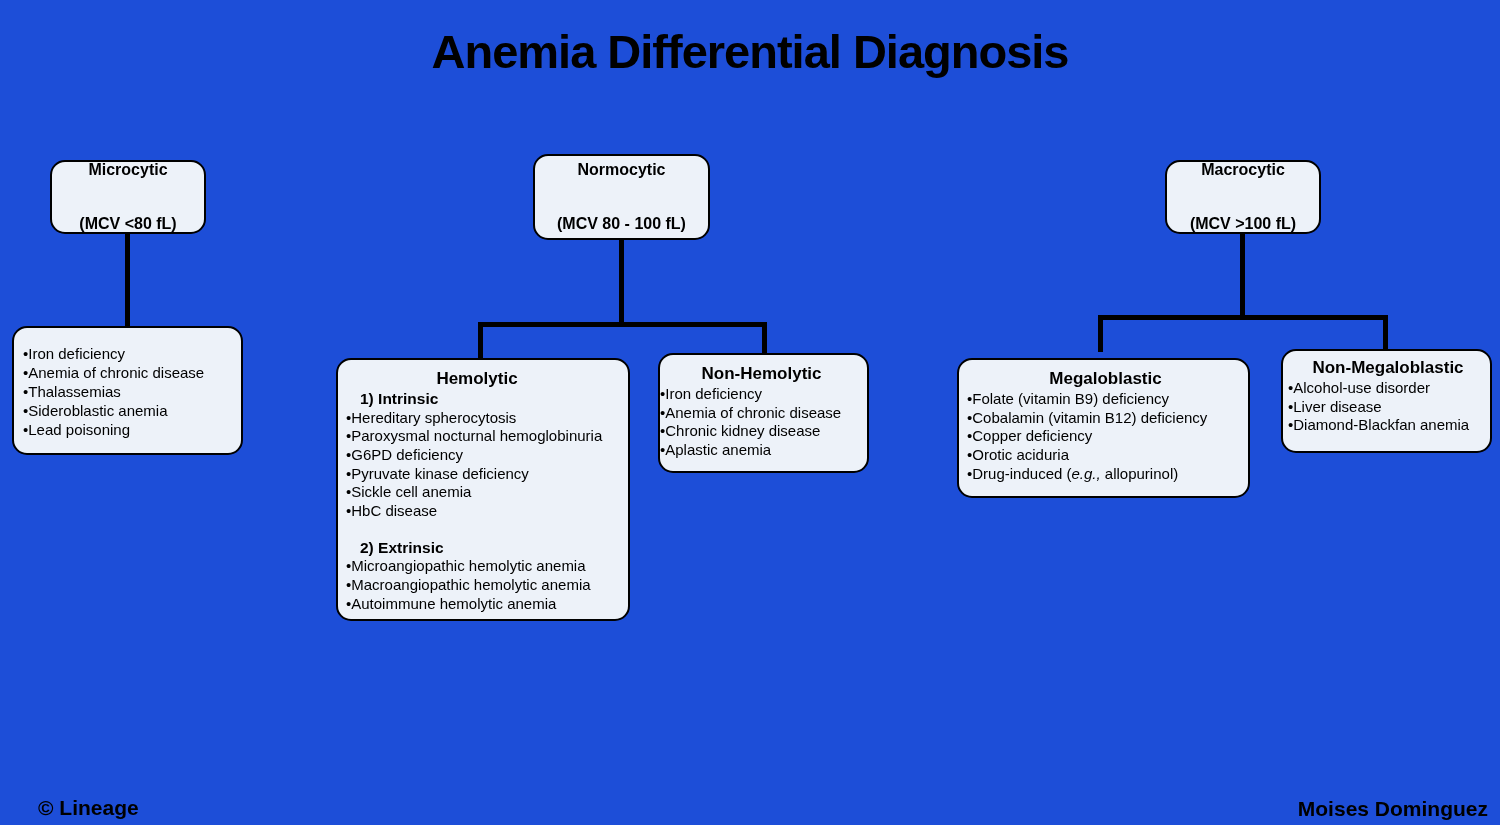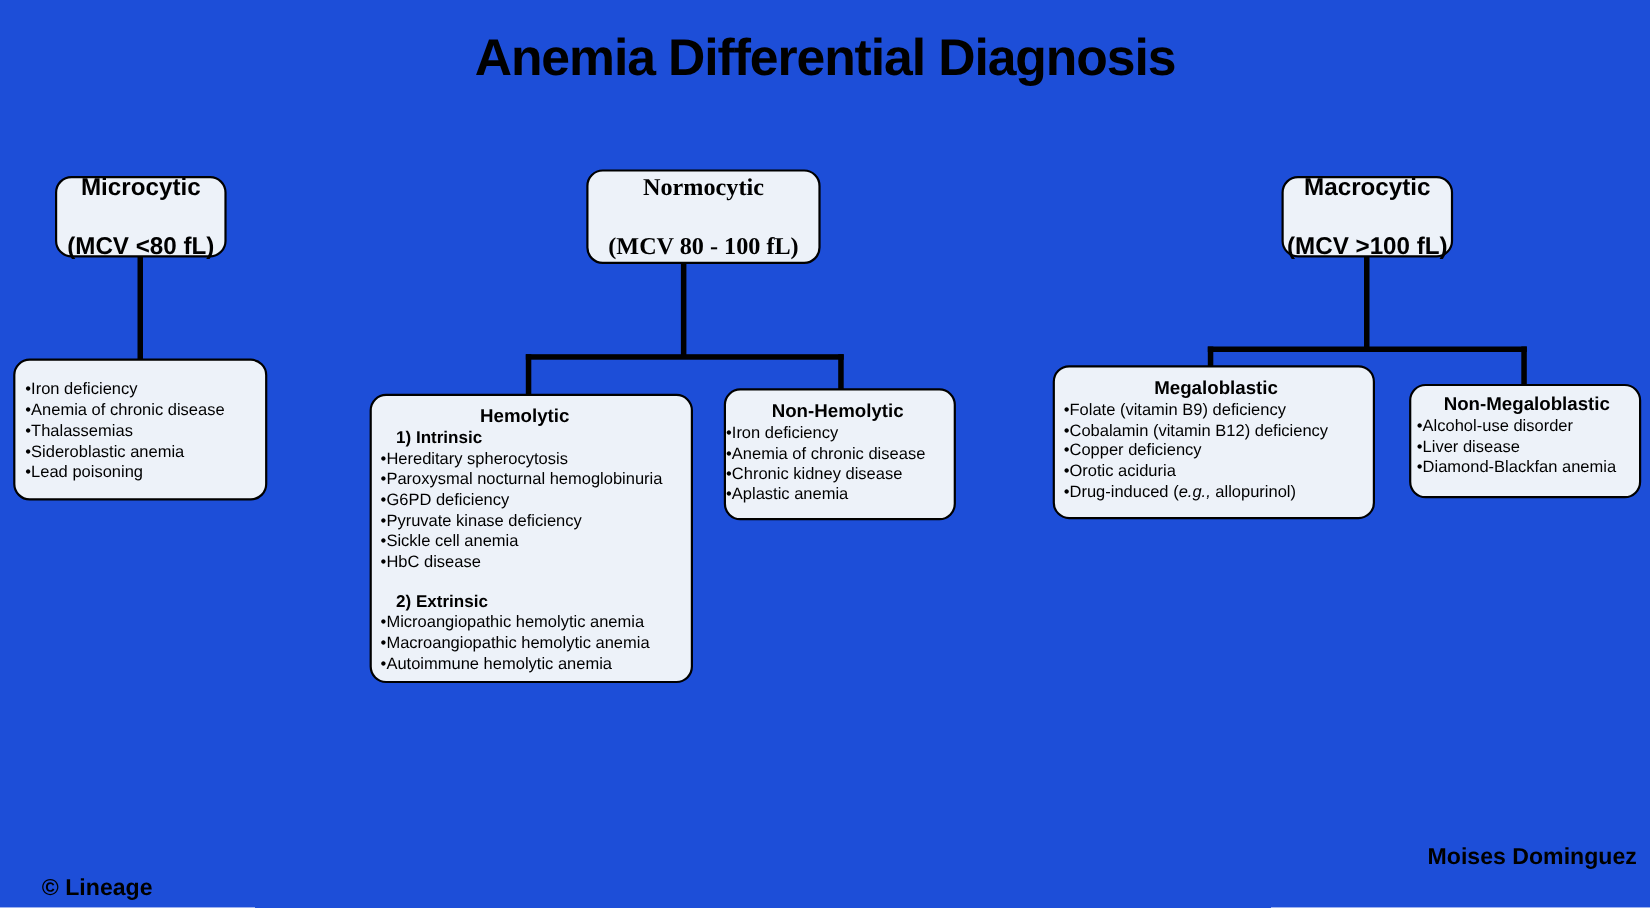--- a/index.html
+++ b/index.html
@@ -33,32 +33,32 @@
     border-radius: 15px;
     color: #000;
   }
   .header-node {
     display: flex;
     flex-direction: column;
     align-items: center;
     justify-content: center;
     text-align: center;
     font-weight: bold;
-    font-size: 22px;
+    font-size: 16px;
     line-height: 22px;
     gap: 32px;
   }
   #microcytic { left: 50px;  top: 160px; width: 156px; height: 74px; }
-  #normocytic { left: 533px; top: 154px; width: 213px; height: 86px; font-family: Liberation Serif, serif; }
+  #normocytic { left: 533px; top: 154px; width: 177px; height: 86px; }
   #macrocytic { left: 1165px; top: 160px; width: 156px; height: 74px; }
 
   #microcytic-list        { left: 12px;   top: 326px; width: 231px; height: 129px; padding: 16px 8px 8px 9px; }
   #hemolytic-box          { left: 336px;  top: 358px; width: 294px; height: 263px; padding: 9px 20px 6px 8px; }
   #non-hemolytic-box      { left: 658px;  top: 353px; width: 211px; height: 120px; padding: 9px 4px 6px 0; }
-  #megaloblastic-box      { left: 957px;  top: 332px; width: 293px; height: 140px; padding: 9px 4px 6px 8px; }
+  #megaloblastic-box      { left: 957px;  top: 358px; width: 293px; height: 140px; padding: 9px 4px 6px 8px; }
   #non-megaloblastic-box  { left: 1281px; top: 349px; width: 211px; height: 104px; padding: 7px 2px 6px 5px; }
 
   .node-heading {
     font-weight: bold;
     font-size: 17px;
     line-height: 20px;
     text-align: center;
     margin-bottom: 1px;
   }
   .section-heading {
@@ -85,21 +85,21 @@
     position: absolute;
     left: 14px;
     top: 796px;
     font-size: 21px;
     font-weight: bold;
     margin-left: 24px;
   }
   .footer-right {
     position: absolute;
     right: 12px;
-    top: 767px;
+    top: 797px;
     font-size: 21px;
     font-weight: bold;
   }
 </style>
 </head>
 <body>
 
 <div class="canvas">
 
   <h1 class="title">Anemia Differential Diagnosis</h1>

